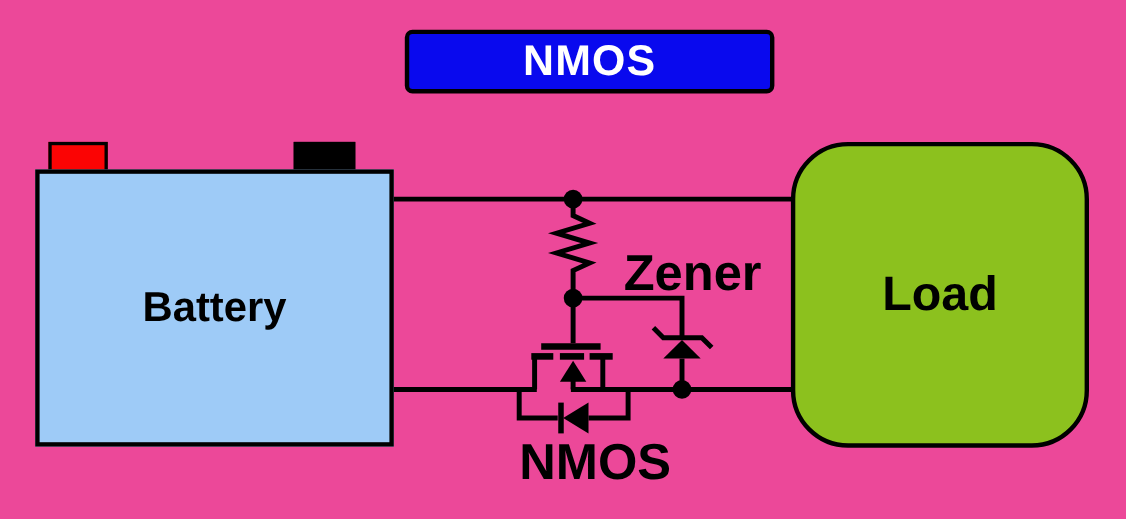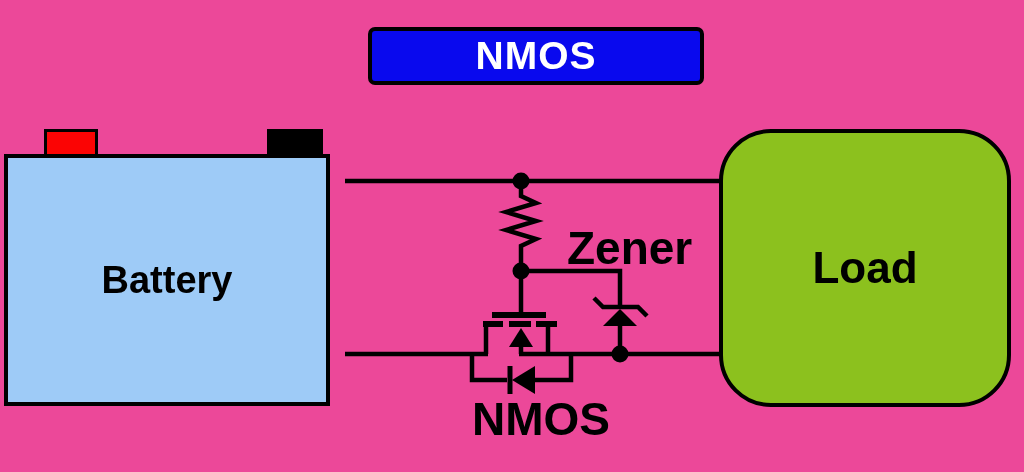--- a/index.html
+++ b/index.html
@@ -31,30 +31,30 @@
 
   .terminal {
     position: absolute; top: 129px; height: 30px;
     border: 3.5px solid var(--stroke, #000);
     z-index: 2;
   }
   .terminal.pos { left: 44px;  width: 54px; background: var(--terminal-positive, #fb0404); }
   .terminal.neg { left: 267px; width: 56px; background: var(--terminal-negative, #000); }
 
   .battery-box {
-    position: absolute; left: 4px; top: 154px; width: 326px; height: 252px;
+    position: absolute; left: 32px; top: 154px; width: 326px; height: 252px;
     background: var(--battery-fill, #9ecbf7);
     border: 4px solid var(--stroke, #000);
     display: flex; align-items: center; justify-content: center;
     font-size: 38px; font-weight: bold; color: #000;
     z-index: 3;
   }
 
   .load-box {
-    position: absolute; left: 719px; top: 129px; width: 292px; height: 278px;
+    position: absolute; left: 719px; top: 129px; width: 271px; height: 278px;
     background: var(--load-fill, #8cc11e);
     border: 4.5px solid var(--stroke, #000);
     border-radius: 52px;
     display: flex; align-items: center; justify-content: center;
     font-size: 44px; font-weight: bold; color: #000;
     z-index: 3;
   }
 
   .lbl { position: absolute; color: #000; font-weight: bold; z-index: 3; white-space: nowrap; }
   .lbl.zener { left: 567px; top: 221px; font-size: 46px; }

